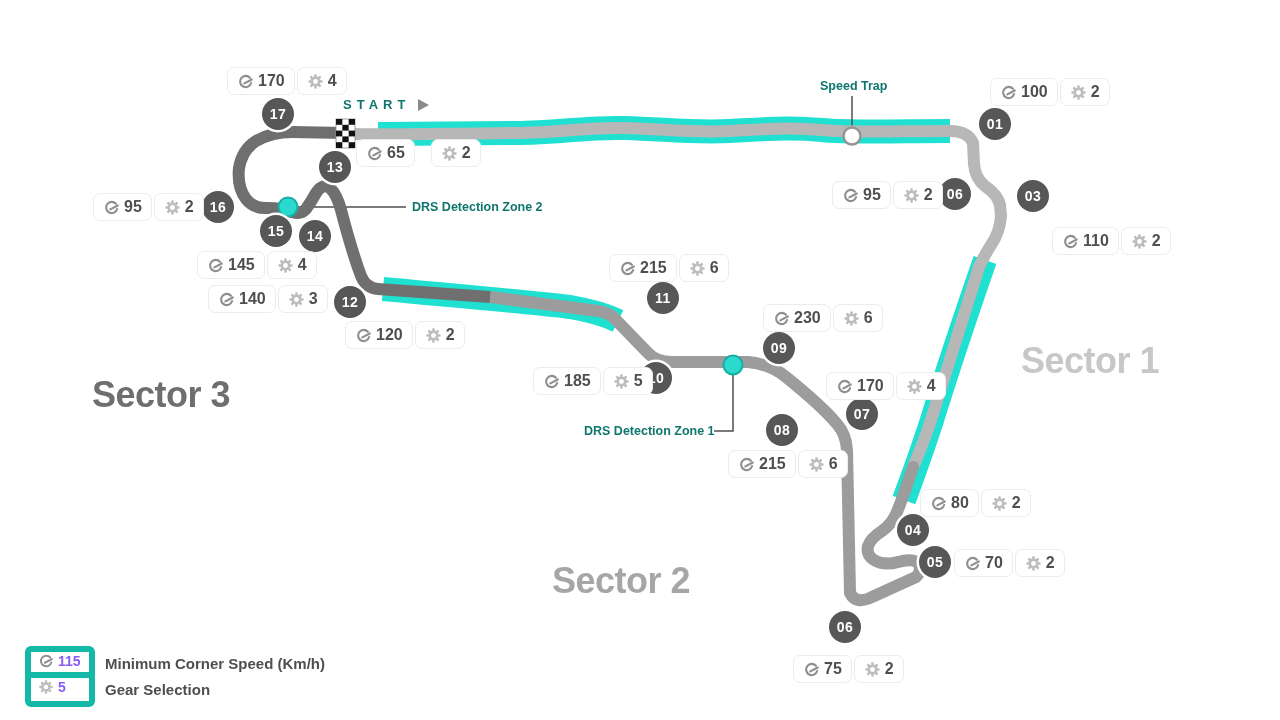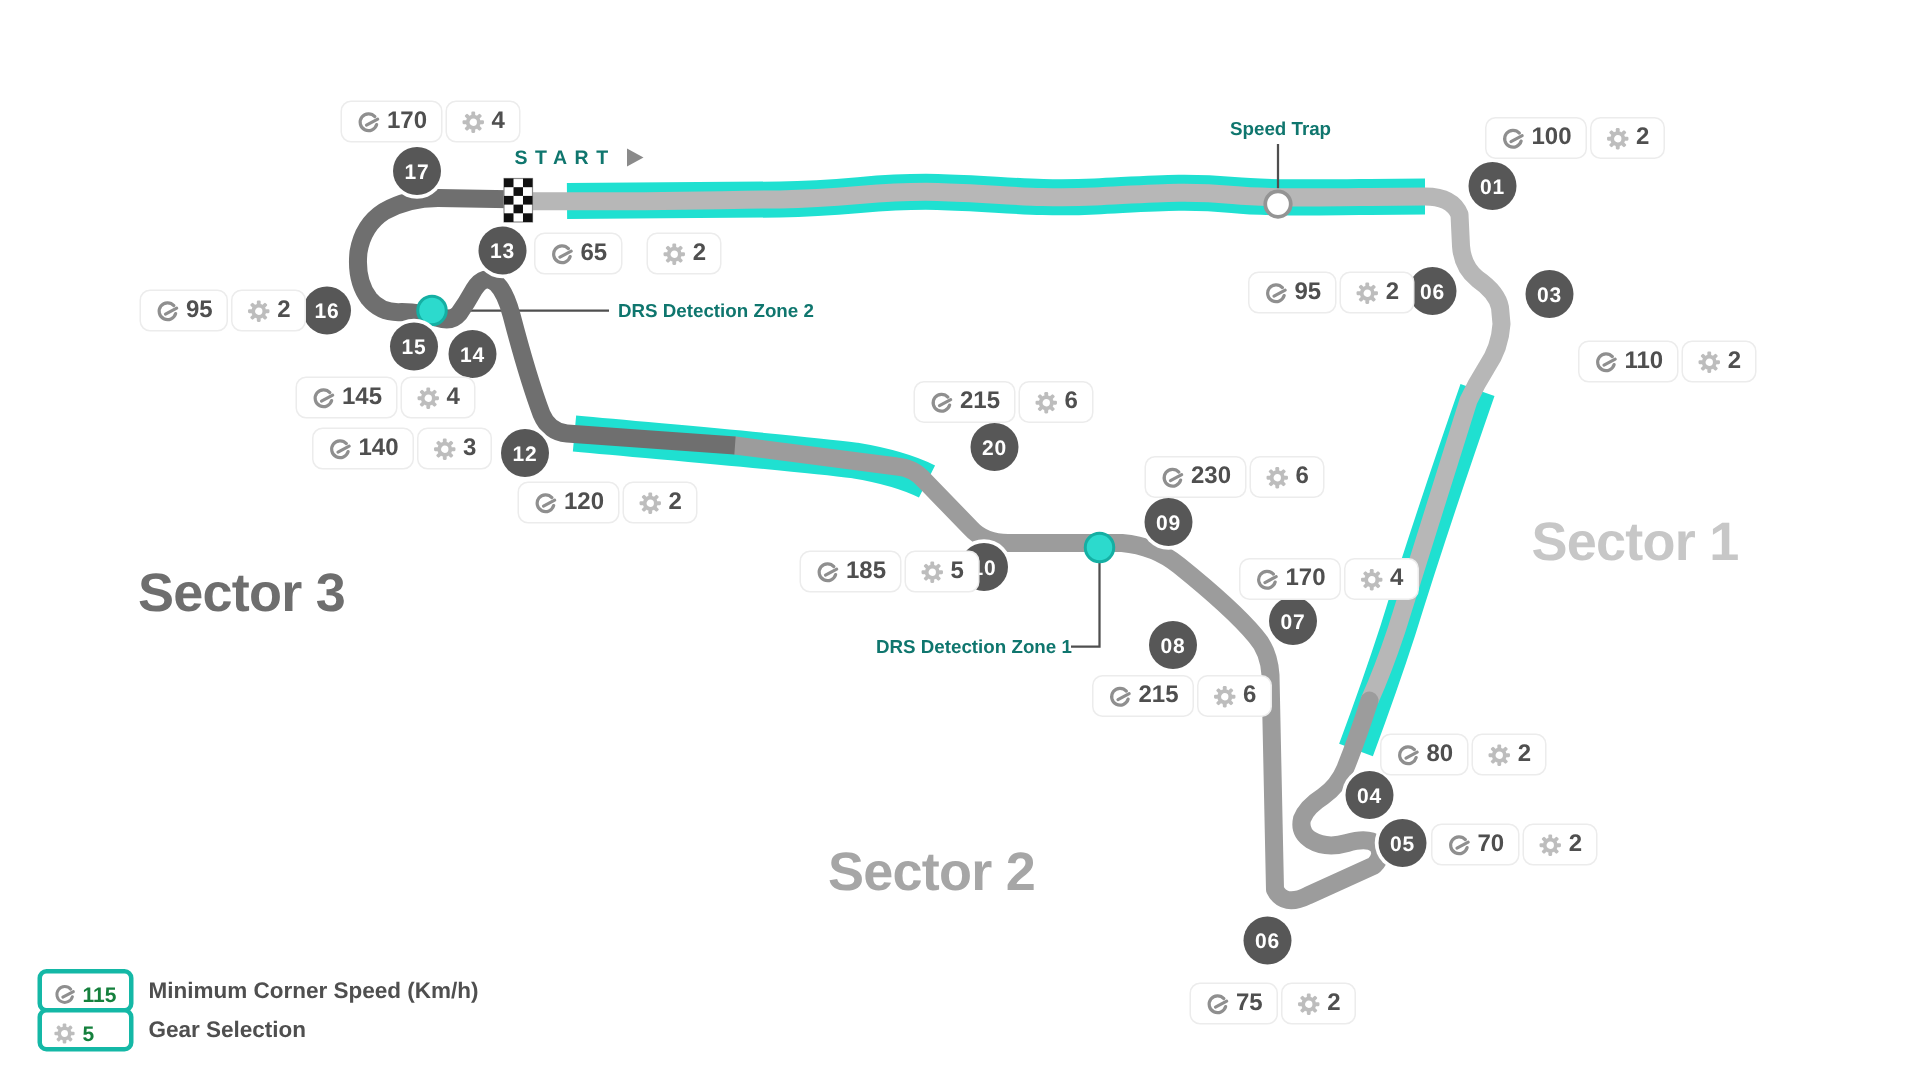--- a/index.html
+++ b/index.html
@@ -25,23 +25,23 @@
   
   .anno{position:absolute;font-weight:bold;color:#0f766e;white-space:nowrap;}
   .start-label{font-size:13px;letter-spacing:5px;display:flex;align-items:center;gap:8px;}
   .start-arrow{width:0;height:0;border-left:11px solid #8a8a8a;
                border-top:6px solid transparent;border-bottom:6px solid transparent;display:inline-block;}
   .small-anno{font-size:12.5px;}
   .sector-label{position:absolute;font-size:36px;font-weight:bold;letter-spacing:-0.5px;white-space:nowrap;}
 
   
   .legend-row{position:absolute;display:flex;align-items:center;gap:10px;}
-  .legend-pill{display:flex;align-items:flex-end;gap:4px;background:#ffffff;
-               border:3px solid #14b8a6;border-radius:6px;padding:1px 7px;
-               font-size:14px;font-weight:bold;color:#15803d;height:21px;min-width:44px;}
+  .legend-pill{display:flex;align-items:flex-start;gap:4px;background:#ffffff;
+               border:6px solid #14b8a6;border-radius:6px;padding:1px 7px;
+               font-size:14px;font-weight:bold;color:#8b5cf6;height:21px;min-width:44px;}
   .legend-text{font-size:15px;font-weight:bold;color:#4f4f4f;}
 </style>
 </head>
 <body>
 
 <div id="stage">
 
   <svg id="track-svg" width="1280" height="720" viewBox="0 0 1280 720">
     <defs>
       <symbol id="sym-speedo" viewBox="0 0 20 20">
@@ -116,21 +116,21 @@
   <div class="badge" style="left:995px;top:124px;">01</div>
   <div class="badge" style="left:955px;top:194px;">06</div>
   <div class="badge" style="left:1033px;top:196px;">03</div>
   <div class="badge" style="left:913px;top:530px;">04</div>
   <div class="badge" style="left:935px;top:562px;">05</div>
   <div class="badge" style="left:845px;top:627px;">06</div>
   <div class="badge" style="left:862px;top:414px;">07</div>
   <div class="badge" style="left:782px;top:430px;">08</div>
   <div class="badge" style="left:779px;top:348px;">09</div>
   <div class="badge" style="left:656px;top:378px;">10</div>
-  <div class="badge" style="left:663px;top:298px;">20</div>
+  <div class="badge" style="left:663px;top:298px;">11</div>
   <div class="badge" style="left:350px;top:302px;">12</div>
   <div class="badge" style="left:335px;top:167px;">13</div>
   <div class="badge" style="left:315px;top:236px;">14</div>
   <div class="badge" style="left:276px;top:231px;">15</div>
   <div class="badge" style="left:218px;top:207px;">16</div>
   <div class="badge" style="left:278px;top:114px;">17</div>
 
   <div class="pills" style="left:942px;top:78px;padding-left:48px;">
     <span class="pill">
         <svg class="icon-speedo" width="17" height="17">
@@ -304,21 +304,21 @@
         <span>120</span>
       </span>
     <span class="pill">
         <svg class="icon-gear" width="17" height="17">
           <use href="#sym-gear"></use>
         </svg>
         <span>2</span>
       </span>
   </div>
 
-  <div class="pills" style="left:356px;top:155px;gap:16px;">
+  <div class="pills" style="left:356px;top:139px;gap:16px;">
     <span class="pill">
         <svg class="icon-speedo" width="17" height="17">
           <use href="#sym-speedo"></use>
         </svg>
         <span>65</span>
       </span>
     <span class="pill">
         <svg class="icon-gear" width="17" height="17">
           <use href="#sym-gear"></use>
         </svg>

